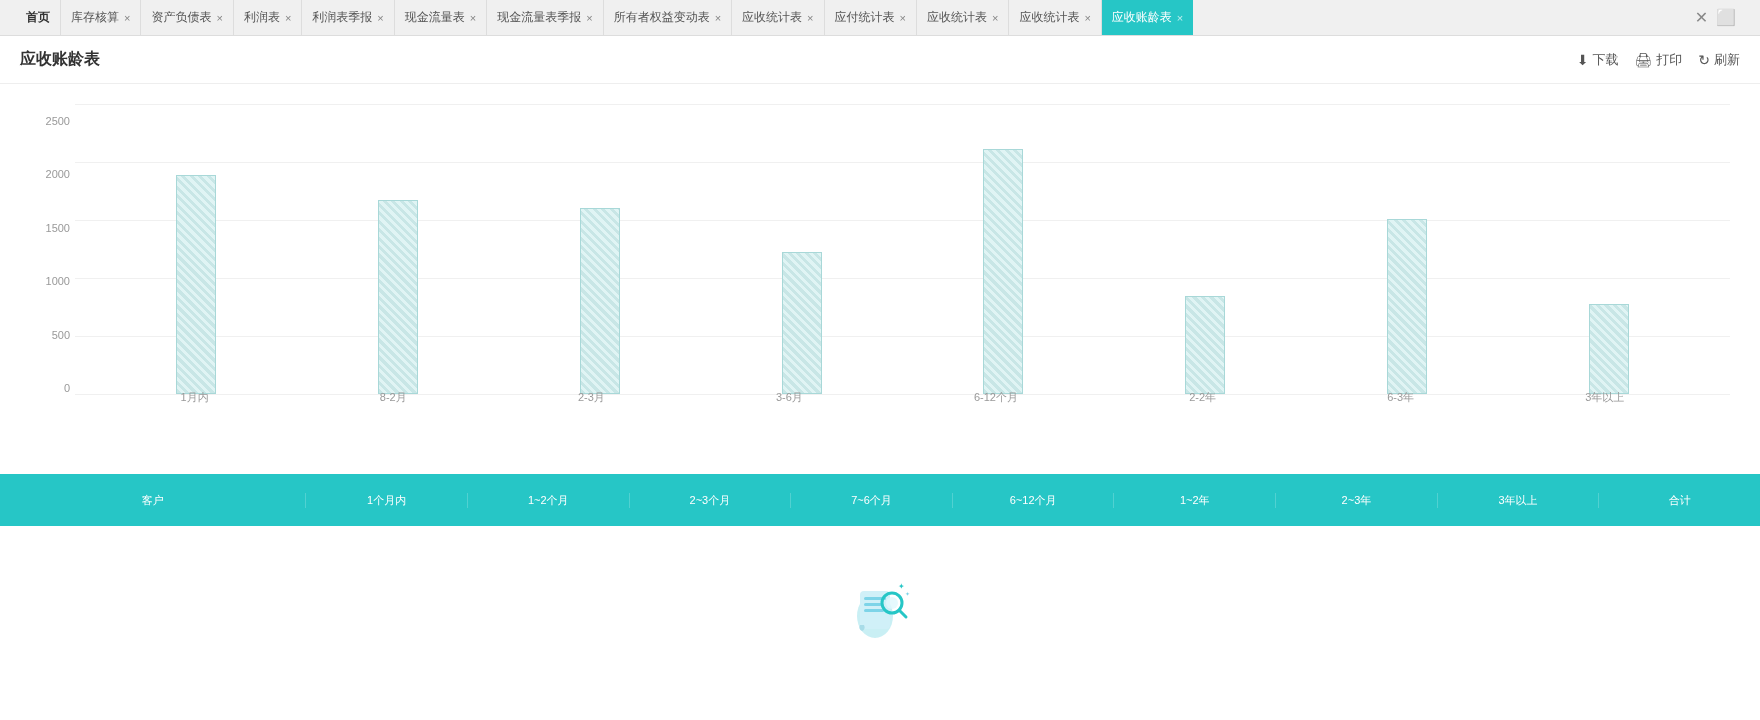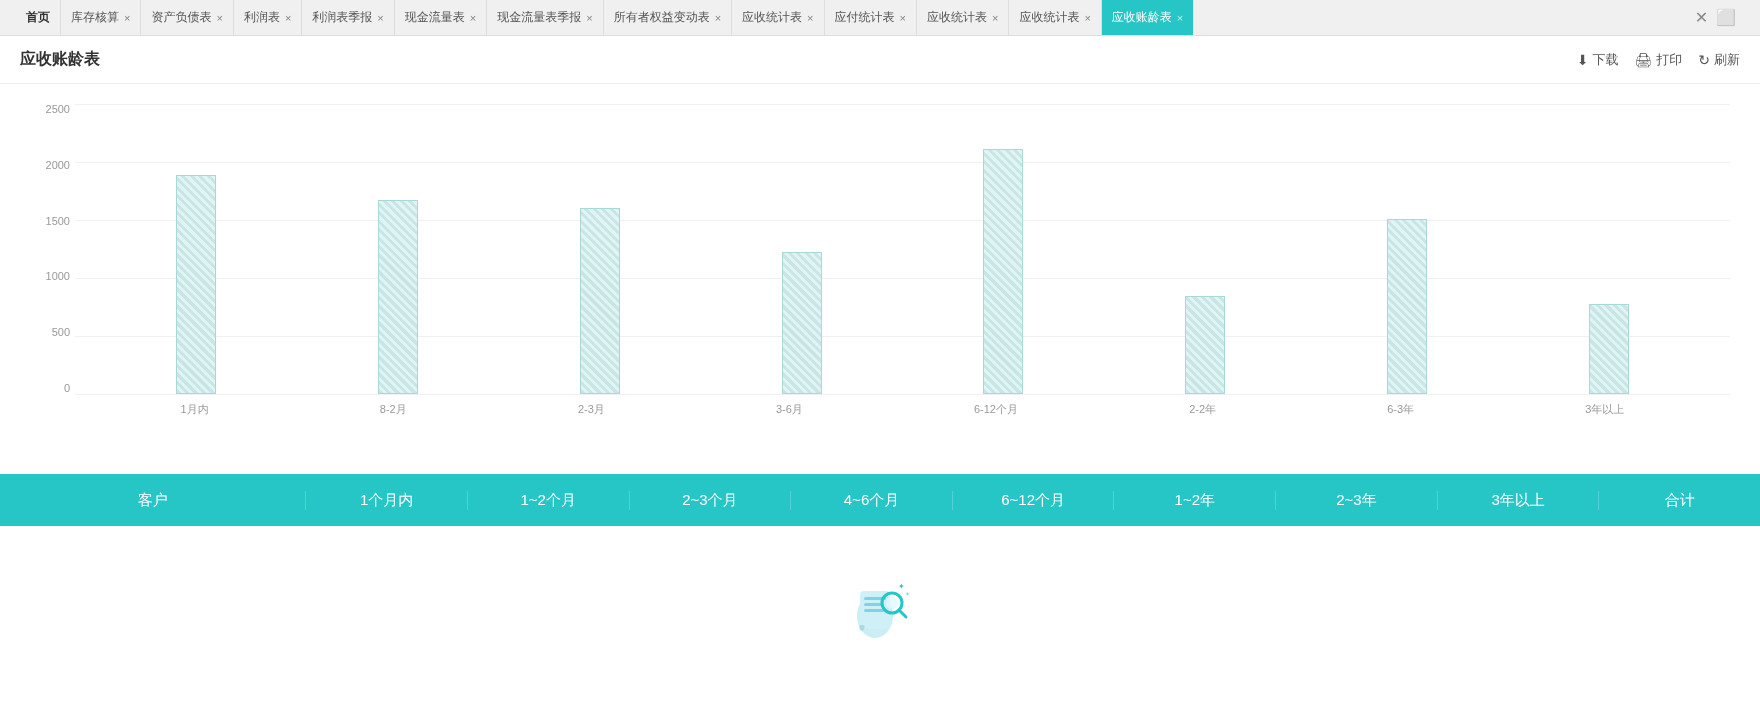--- a/index.html
+++ b/index.html
@@ -105,21 +105,21 @@
 
     .chart-container {
       position: relative;
       height: 320px;
       width: 100%;
     }
 
     .chart-y-axis {
       position: absolute;
       left: 0;
-      top: 0;
+      top: 12px;
       bottom: 30px;
       width: 45px;
       display: flex;
       flex-direction: column;
       justify-content: space-between;
       align-items: flex-end;
       padding-right: 5px;
     }
     .y-label {
       font-size: 11px;
@@ -180,21 +180,21 @@
         #e0f4f4 6px
       );
       border: 1px solid #a8d8d8;
       position: relative;
     }
 
     .x-labels {
       position: absolute;
       left: 0;
       right: 0;
-      bottom: 0;
+      bottom: 12px;
       height: 30px;
       display: flex;
       align-items: center;
       justify-content: space-around;
       padding: 0 20px;
     }
     .x-label {
       font-size: 11px;
       color: #999;
       text-align: center;
@@ -204,21 +204,21 @@
     .table-header {
       display: flex;
       background: #26c6c6;
       color: #fff;
       height: 52px;
       align-items: center;
     }
     .th-cell {
       flex: 1;
       text-align: center;
-      font-size: 15px;
+      font-size: 11px;
       padding: 0 8px;
       border-right: 1px solid rgba(255,255,255,0.2);
     }
     .th-cell:first-child { flex: 2; }
     .th-cell:last-child { border-right: none; }
 
     
     .empty-state {
       display: flex;
       flex-direction: column;
@@ -380,21 +380,21 @@
           </div>
       </div>
     </div>
   </div>
 
   <div class="table-header" id="table-header">
       <div class="th-cell" style="flex: 2 1 0%;">客户</div>
       <div class="th-cell">1个月内</div>
       <div class="th-cell">1~2个月</div>
       <div class="th-cell">2~3个月</div>
-      <div class="th-cell">4~6个月</div>
+      <div class="th-cell">7~6个月</div>
       <div class="th-cell">6~12个月</div>
       <div class="th-cell">1~2年</div>
       <div class="th-cell">2~3年</div>
       <div class="th-cell">3年以上</div>
       <div class="th-cell">合计</div>
     </div>
 
   <div class="empty-state">
     <svg class="empty-icon" viewBox="0 0 80 80" xmlns="http://www.w3.org/2000/svg">
 

